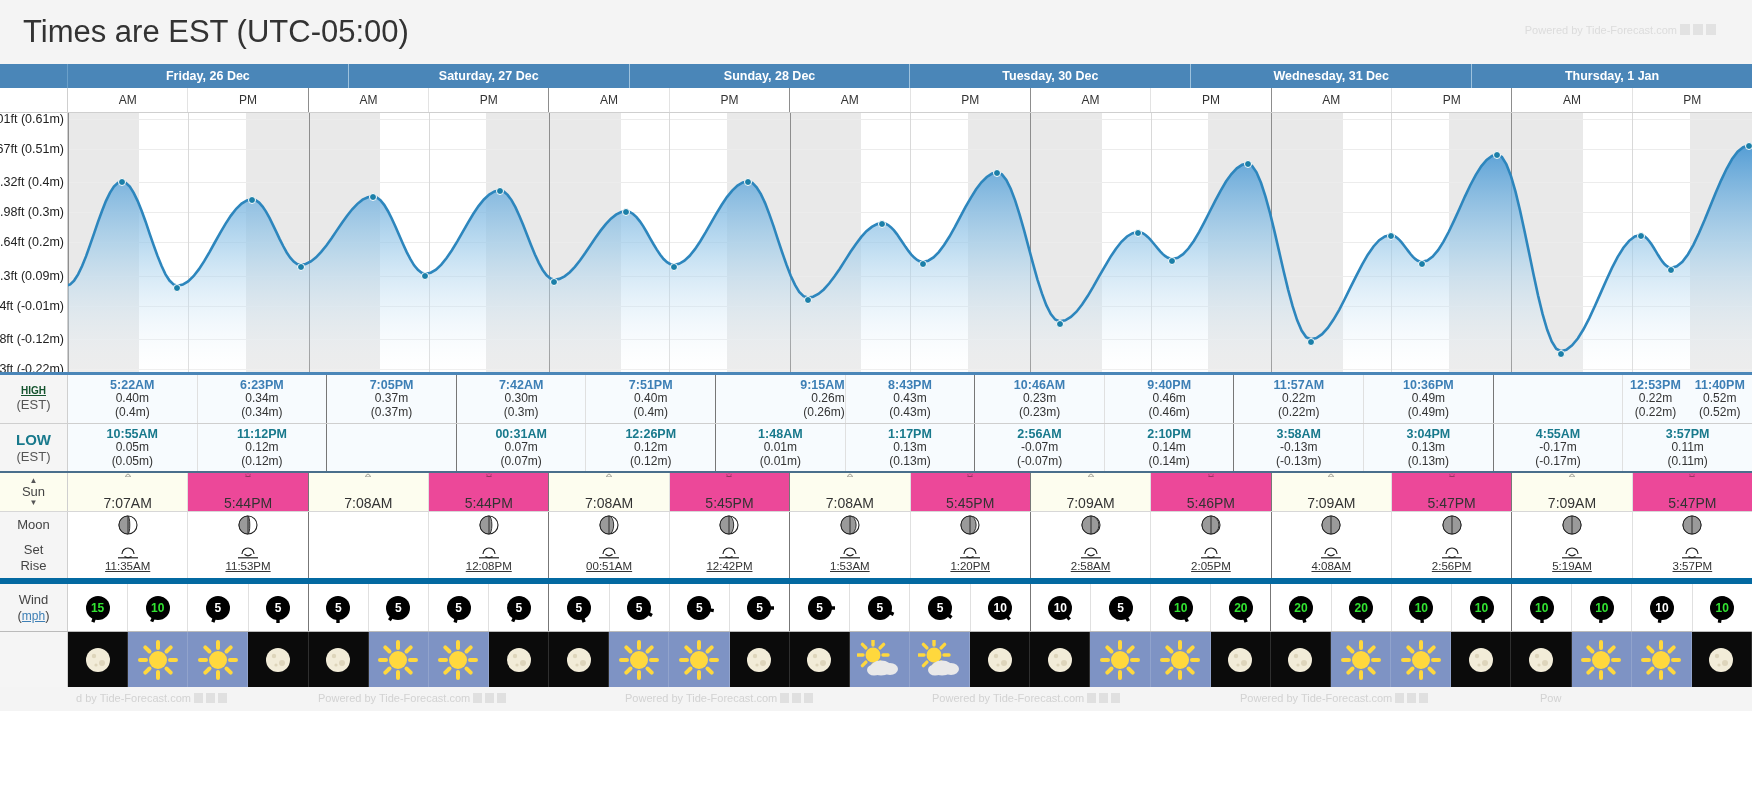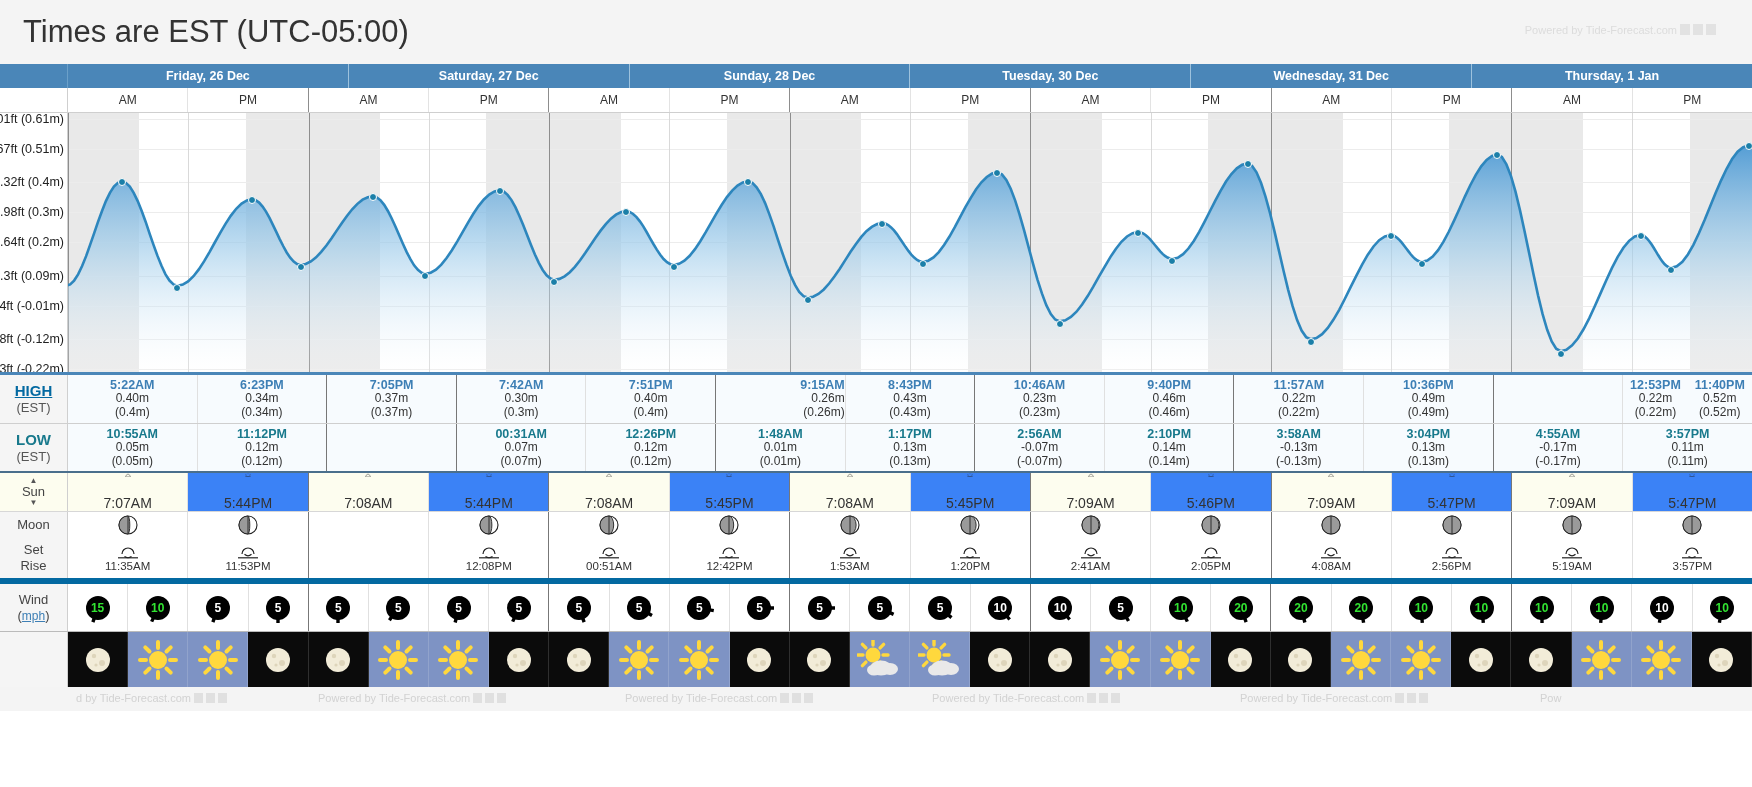--- a/index.html
+++ b/index.html
@@ -85,45 +85,45 @@
   .cells { flex:1 1 0; display:flex; }
   .cell { flex:1 1 0; border-right:1px solid #e0e0e0;
     display:flex; flex-direction:column; align-items:center;
     justify-content:center; }
   .cell.dayend { border-right:1px solid #777; }
   .cell:last-child { border-right:none; }
 
   
   .tiderow { height:49px; background:#f7fbfe; }
   .tiderow .rowlabel { background:#f5f5f5; }
-  .lbl-high { color:#0369a1; font-weight:bold; font-size:15px;text-decoration:underline; }
+  .lbl-high { color:#14532d; font-weight:bold; font-size:10px;text-decoration:underline; }
   .lbl-low  { color:#18798c; font-weight:bold; font-size:15px; }
   .lbl-unit { font-size:13px; color:#555; font-weight:normal; }
   .tide-time { font-size:12.5px; font-weight:bold; line-height:1.15; }
   .tide-time.high { color:#3d7fb5; }
   .tide-time.low  { color:#18798c; }
   .tide-h { font-size:12px; color:#333; line-height:1.15; }
   .tide-h2 { font-size:12px; color:#333; line-height:1.15; }
   .row.high-row { border-bottom:1px solid #cfcfcf; }
   .row.low-row { border-bottom:2px solid #4a6f8c; }
 
   
   .sunrow { height:39px; background:#fdfdef; border-bottom:1px solid #d7d7d7;}
   .sunrow .rowlabel { background:#fdfdef; font-size:13px; }
   .sunrow .cell { justify-content:center; }
-  .sunrow .cell.dark { background:#3b82f6;justify-content:space-between; }
+  .sunrow .cell.dark { background:#ec4899;justify-content:space-between; }
   .sun-time { font-size:14px; color:#333; margin-top:18px; }
   .arrowsmall { font-size:8px; line-height:6px; color:#555; }
 
   
   .moonrow { height:26px; }
   .moonrow .rowlabel { background:#f5f5f5; }
   .setriserow { height:46px; border-bottom:6px solid #0369a1; }
   .setriserow .rowlabel { background:#f5f5f5; }
-  .mt { font-size:11.5px; color:#333; margin-top:1px; }
+  .mt { font-size:11.5px; color:#333; margin-top:1px;text-decoration:underline; }
 
   
   .windrow { height:48px; border-bottom:1px solid #bbb; }
   .windrow .rowlabel { background:#f5f5f5; font-size:13px; }
   .windunit { color:#3d7fb5; text-decoration:underline; font-size:12px;}
   .wind-cell { position:relative; }
   .wbadge {
     width:24px; height:24px; border-radius:50%; background:#000;
     color:#fff; font-size:12px; font-weight:bold;
     display:flex; align-items:center; justify-content:center;
@@ -868,21 +868,21 @@
           <div class="mt">1:20PM</div>
         </div>
         <div class="cell">
           <svg width="26" height="14" viewBox="0 0 26 14">
             <g stroke="#222" stroke-width="1.2" fill="none">
               <path d="M7 9 a6 6 0 0 1 12 0"></path>
               <path d="M9.5 9.2 q3.5 3.2 7 0"></path>
               <path d="M3 12.8 h20"></path>
             </g>
           </svg>
-          <div class="mt">2:41AM</div>
+          <div class="mt">2:58AM</div>
         </div>
         <div class="cell dayend">
           <svg width="26" height="14" viewBox="0 0 26 14">
             <g stroke="#222" stroke-width="1.2" fill="none">
               <path d="M7 9 a6 6 0 0 1 12 0"></path>
               <path d="M9.5 11.5 q3.5 2.5 7 0"></path>
               <path d="M3 12.8 h20"></path>
             </g>
           </svg>
           <div class="mt">2:05PM</div>

